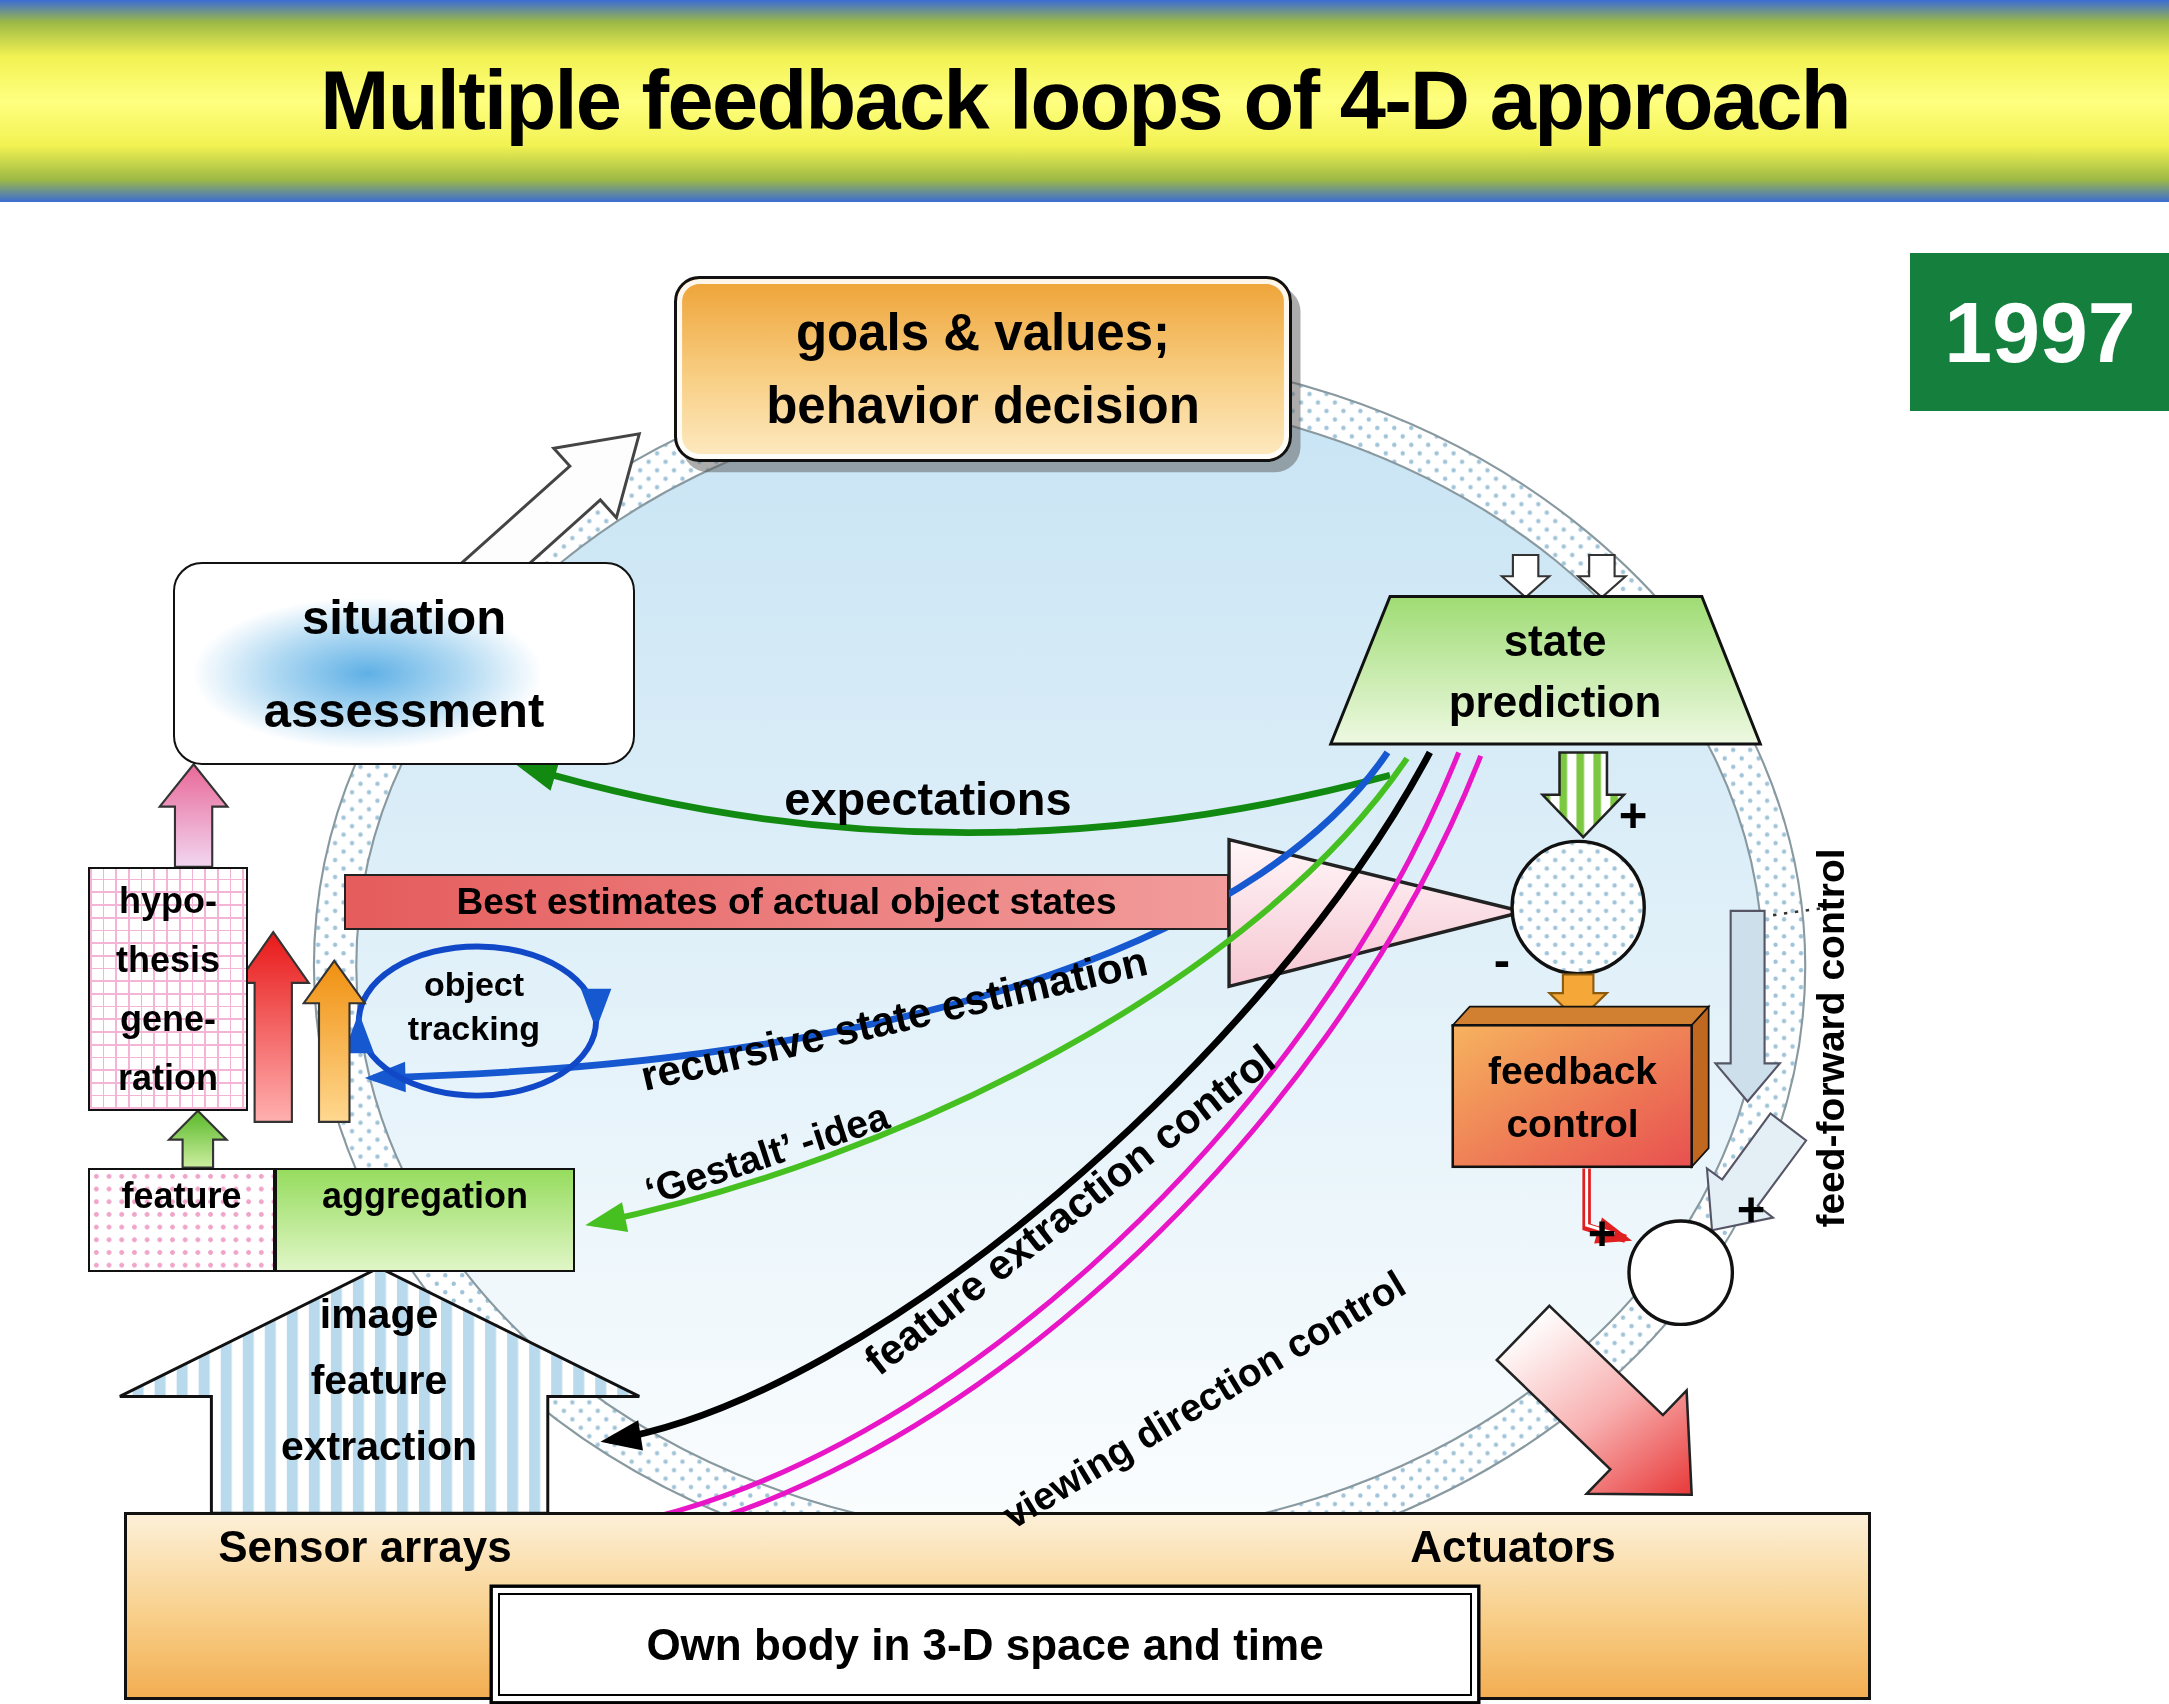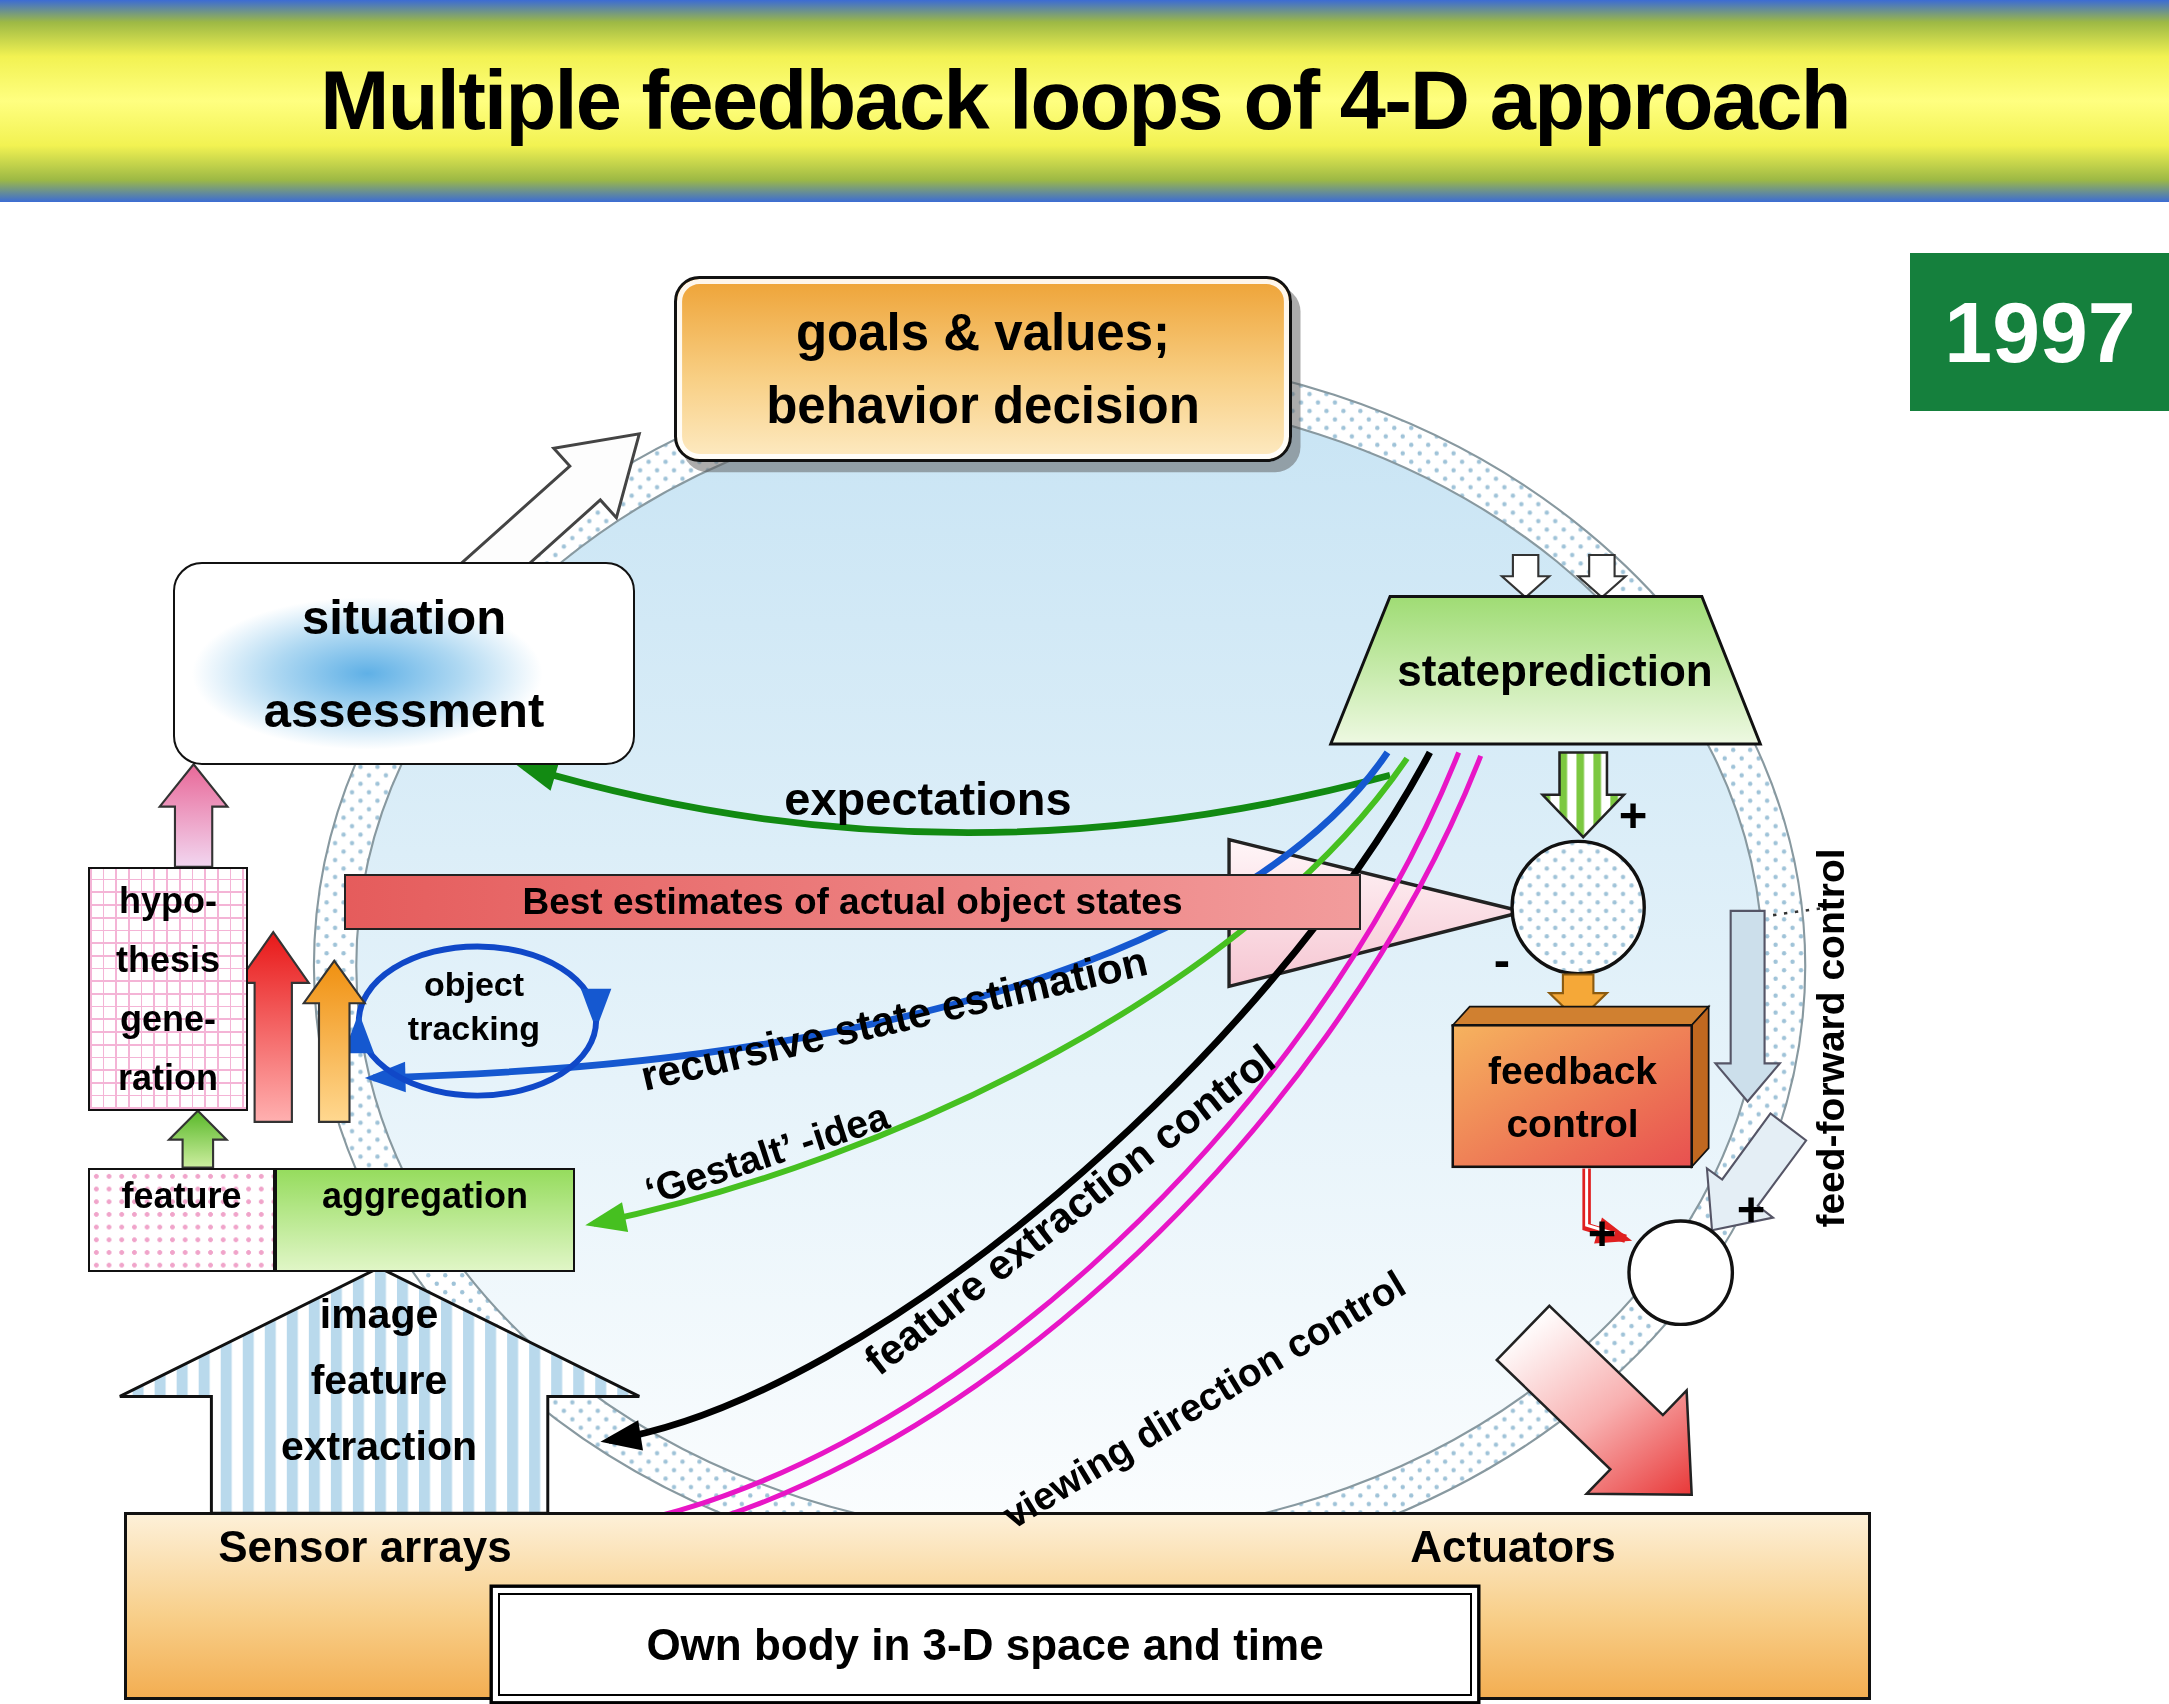--- a/index.html
+++ b/index.html
@@ -11,34 +11,34 @@
   #titlebar{left:0;top:0;width:2170px;height:202px;
     background:linear-gradient(180deg,#3c6cd4 0%,#9db945 11%,#f2f252 28%,#ffff80 50%,#f2f252 72%,#9db945 89%,#3c6cd4 100%);}
   #titlebar h1{margin:0;font-size:83px;font-weight:900;letter-spacing:-1.7px;}
   #yearbadge{left:1910px;top:253px;width:260px;height:158px;background:#15803d;color:#fff;font-size:86px;}
   #goalsbox{left:674px;top:276px;width:618px;height:186px;border:3.4px solid #111;border-radius:25.4px;
     background:linear-gradient(180deg,#eea337 0%,#f8cf84 55%,#fdeac2 100%);
     box-shadow:inset 0 0 0 5.1px rgba(255,255,255,.9), 8.5px 10.2px 0 rgba(90,90,90,.5);
     flex-direction:column;font-size:51px;line-height:73px;}
   #maneuverbox{left:1317px;top:488px;width:454px;height:70px;border:2.5px solid #111;
     background:linear-gradient(180deg,#cdeba0,#eef8da);font-size:39px;}
-  #statelabel{left:1356px;top:597px;width:398px;height:147px;flex-direction:row;font-size:44px;line-height:61px;}
+  #statelabel{left:1356px;top:597px;width:398px;height:147px;flex-direction:column;font-size:44px;line-height:61px;}
   #situationbox{left:173px;top:562px;width:462px;height:203px;border:2.5px solid #111;border-radius:29px;
     background:radial-gradient(ellipse 45% 45% at 42% 55%, #5fb0e6 0%, #aed8f2 45%, #ffffff 85%),#fff;
     flex-direction:column;justify-content:space-around;font-size:49px;padding:12px 0;gap:11px;}
   #hypobox{left:88px;top:867px;width:160px;height:244px;border:2.5px solid #111;background:
     repeating-linear-gradient(0deg,#f4b4d6 0 1.7px,transparent 1.7px 12.7px),
     repeating-linear-gradient(90deg,#f4b4d6 0 1.7px,transparent 1.7px 12.7px),#fff;
     flex-direction:column;font-size:36px;line-height:59px;}
   #featurebox{left:88px;top:1168px;width:187px;height:104px;border:2.5px solid #111;
     background-image:radial-gradient(#f0a4ca 2.1px, transparent 2.5px);background-size:12.7px 12.7px;background-color:#fff;
     align-items:flex-start;font-size:36px;padding-top:5.1px;}
   #aggbox{left:275px;top:1168px;width:300px;height:104px;border:2.5px solid #111;
     background:linear-gradient(180deg,#96dc5e,#e0f6c6);align-items:flex-start;font-size:36px;padding-top:5.1px;}
-  #bestbar{left:344px;top:874px;width:1017px;height:56px;border:2.5px solid #222;
+  #bestbar{left:344px;top:874px;width:885px;height:56px;border:2.5px solid #222;
     background:linear-gradient(90deg,#e55c5c,#f29c9c);font-size:37px;}
   #feedbacklabel{left:1453px;top:1026px;width:239px;height:142px;flex-direction:column;font-size:39px;line-height:53px;}
   #ifelabel{left:197px;top:1281px;width:364px;flex-direction:column;font-size:41px;line-height:66px;}
   #platform{left:124px;top:1512px;width:1747px;height:188px;border:3.4px solid #111;
     background:linear-gradient(180deg,#fdf0d8 0%,#f8cf8a 55%,#f3ae52 100%);}
   #ownbody{left:498px;top:1593px;width:974px;height:103px;background:#fff;border:2.5px solid #000;
     box-shadow:0 0 0 5.1px #fff, 0 0 0 8.5px #000;font-size:44px;}
   #sensorlabel{left:170px;top:1522px;width:390px;font-size:44px;text-align:center;}
   #actuatorlabel{left:1373px;top:1522px;width:280px;font-size:44px;}
   #objtrack{left:364px;top:962px;width:220px;flex-direction:column;font-size:34px;line-height:44px;}

